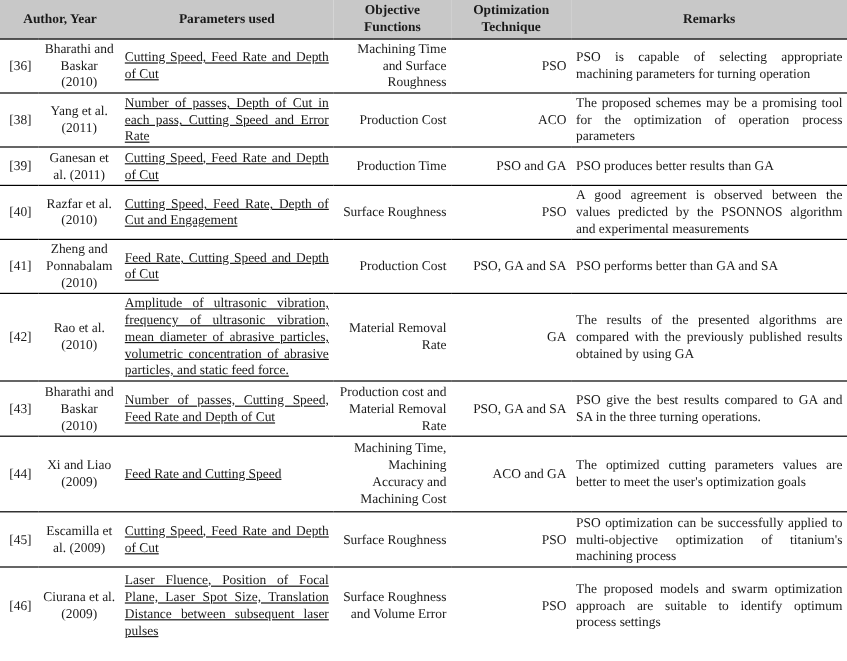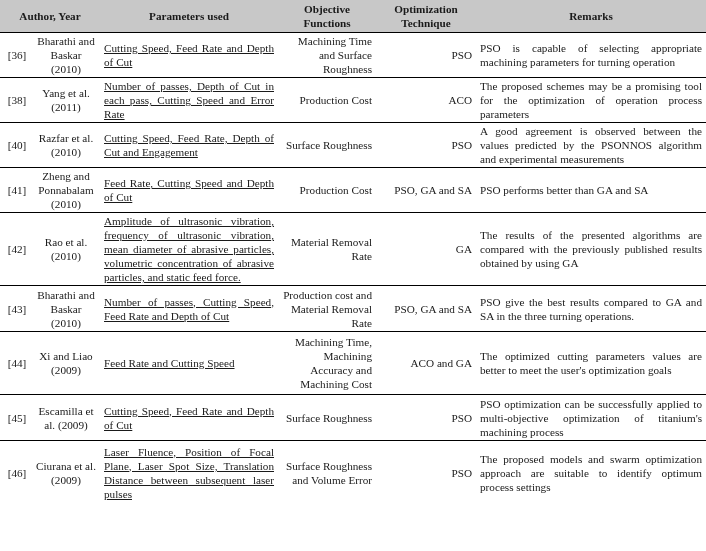--- a/index.html
+++ b/index.html
@@ -63,20 +63,28 @@
       <td class="rem">PSO is capable of selecting appropriate machining parameters for turning operation</td>
     </tr>
     <tr class="r38">
       <td class="ref">[38]</td>
       <td class="author">Yang et al. (2011)</td>
       <td class="params">Number of passes, Depth of Cut in each pass, Cutting Speed and Error Rate</td>
       <td class="obj">Production Cost</td>
       <td class="tech">ACO</td>
       <td class="rem">The proposed schemes may be a promising tool for the optimization of operation process parameters</td>
     </tr>
+    <tr class="r39">
+      <td class="ref">[39]</td>
+      <td class="author">Ganesan et al. (2011)</td>
+      <td class="params">Cutting Speed, Feed Rate and Depth of Cut</td>
+      <td class="obj">Production Time</td>
+      <td class="tech">PSO and GA</td>
+      <td class="rem">PSO produces better results than GA</td>
+    </tr>
     <tr class="r40">
       <td class="ref">[40]</td>
       <td class="author">Razfar et al. (2010)</td>
       <td class="params">Cutting Speed, Feed Rate, Depth of Cut and Engagement</td>
       <td class="obj">Surface Roughness</td>
       <td class="tech">PSO</td>
       <td class="rem">A good agreement is observed between the values predicted by the PSONNOS algorithm and experimental measurements</td>
     </tr>
     <tr class="r41">
       <td class="ref">[41]</td>

